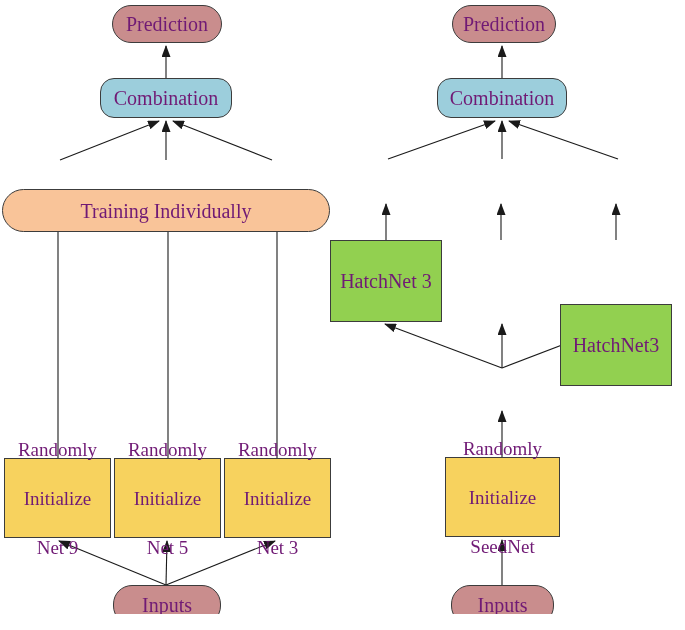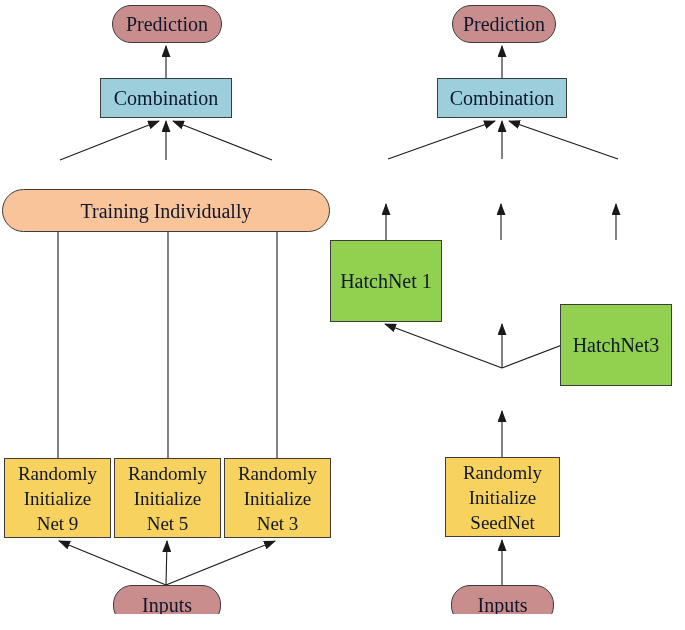--- a/index.html
+++ b/index.html
@@ -1,39 +1,39 @@
 <!DOCTYPE html>
 <html style="--node-pink: #C98D8D; --node-blue: #9CCEDC; --node-orange: #F9C499; --node-yellow: #F7D25E; --node-green: #92D050; --border: #3c3c3c; --arrow: #1a1a1a;"><head>
 <meta charset="utf-8">
 <style>
   html,body{margin:0;padding:0;background:#ffffff;}
   #canvas{
     position:relative;
     width:685px;height:614px;
     background:#ffffff;
     font-family:"Liberation Serif","DejaVu Serif",serif;
-    color:#0f172a;
+    color:#701a75;
     overflow:hidden;
   }
   .node{
     position:absolute;
     box-sizing:border-box;
     display:flex;align-items:center;justify-content:center;
     text-align:center;
     border:1.5px solid var(--border,#3c3c3c);
     font-size:20px;
     line-height:1.2;
     z-index:2;
   }
   .stadium{border-radius:20px;}
   .pill{border-radius:19px;}
   .pink{background:var(--node-pink,#C98D8D);}
-  .blue{background:var(--node-blue,#9CCEDC);}
+  .blue{background:var(--node-blue,#9CCEDC);border-radius:14px;}
   .orange{background:var(--node-orange,#F9C499);}
-  .yellow{background:var(--node-yellow,#F7D25E);}
+  .yellow{background:var(--node-yellow,#F7D25E);gap:24px;}
   .green{background:var(--node-green,#92D050);}
   .multiline{flex-direction:column;font-size:19px;line-height:25px;}
   #arrow-layer{position:absolute;left:0;top:0;z-index:1;}
   #arrow-layer line{stroke:var(--arrow,#1a1a1a);stroke-width:1.1;}
 </style>
 </head>
 <body>
 
 <div id="canvas">
 
@@ -93,21 +93,21 @@
     <span>Net 3</span>
   </div>
 
   <div class="node pink pill" style="left:113px;top:585px;width:108px;height:40px;">Inputs</div>
 
   <div class="node pink stadium" style="left:452px;top:5px;width:104px;height:38px;">Prediction</div>
 
   <div class="node blue" style="left:437px;top:78px;width:130px;height:40px;">Combination</div>
 
 
-  <div class="node green" style="left:330px;top:240px;width:112px;height:82px;">HatchNet 1</div>
+  <div class="node green" style="left:330px;top:240px;width:112px;height:82px;">HatchNet 3</div>
   <div class="node green" style="left:560px;top:256px;width:112px;height:82px;margin-top:48px;">HatchNet3</div>
 
 
   <div class="node yellow multiline" style="left:445px;top:457px;width:115px;height:80px;">
     <span>Randomly</span>
     <span>Initialize</span>
     <span>SeedNet</span>
   </div>
 
   <div class="node pink pill" style="left:451px;top:585px;width:103px;height:40px;">Inputs</div>

